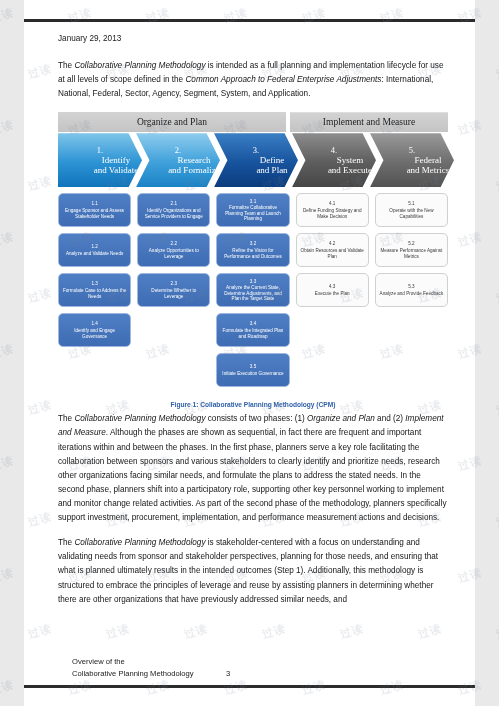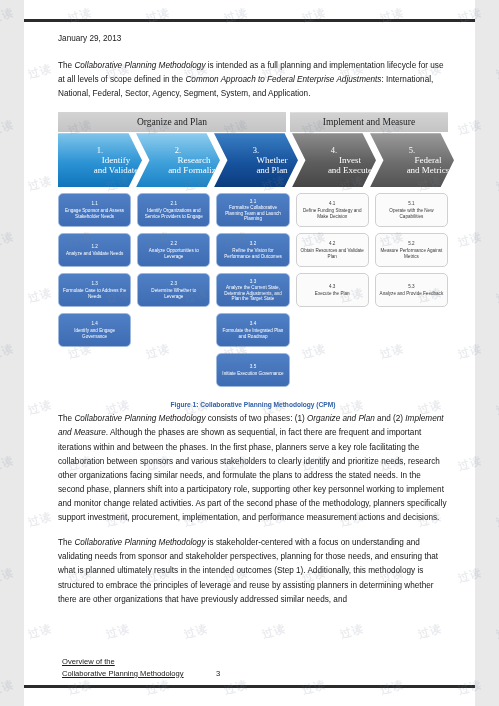--- a/index.html
+++ b/index.html
@@ -180,27 +180,26 @@
     margin-top: 14px;
     text-align: center;
     font-size: 6.6px;
     font-weight: 700;
     color: #2e5fa8;
   }
 
   
   .footer {
     position: absolute;
-    left: 38px;
+    left: 48px;
     bottom: 27px;
     width: 390px;
     font-size: 7.6px;
     color: #1a1a1a;
     line-height: 1.5;
-    text-decoration: underline;
   }
   .footer .pg {
     position: absolute;
     left: 154px;
     bottom: 0;
     font-size: 7.6px;
   }
 </style>
 </head>
 <body>
@@ -233,26 +232,26 @@
           <span class="nm">Identify</span>
           <span class="nm">and Validate</span>
         </div>
         <div class="chev c2">
           <span class="num">2.</span>
           <span class="nm">Research</span>
           <span class="nm">and Formalize</span>
         </div>
         <div class="chev c3">
           <span class="num">3.</span>
-          <span class="nm">Whether</span>
+          <span class="nm">Define</span>
           <span class="nm">and Plan</span>
         </div>
         <div class="chev c4">
           <span class="num">4.</span>
-          <span class="nm">Invest</span>
+          <span class="nm">System</span>
           <span class="nm">and Execute</span>
         </div>
         <div class="chev c5">
           <span class="num">5.</span>
           <span class="nm">Federal</span>
           <span class="nm">and Metrics</span>
         </div>
       </div>
 
       <div class="steps" id="steps-grid">

